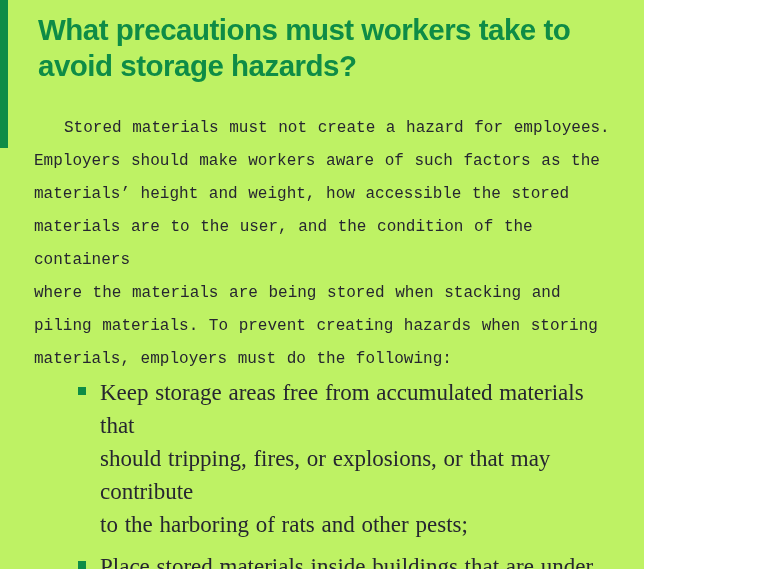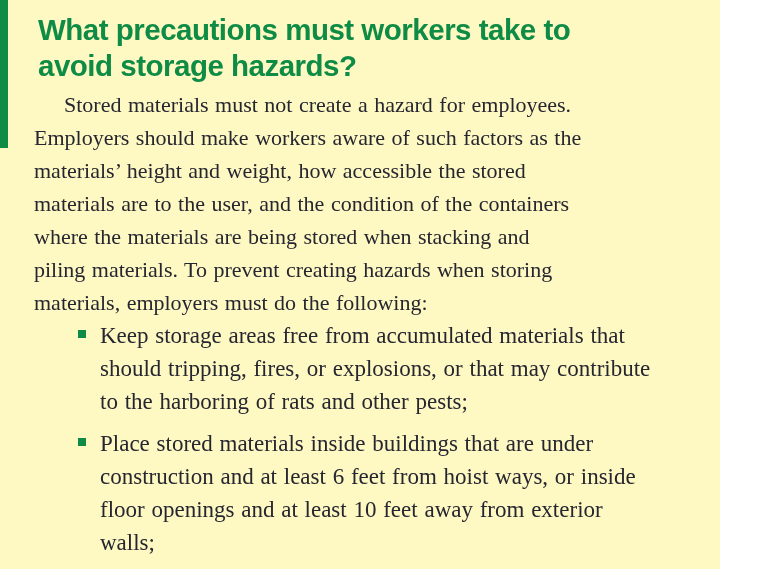--- a/index.html
+++ b/index.html
@@ -2,24 +2,24 @@
 <html style="--accent: #0e8c46; --ink: #262630;"><head>
 <meta charset="utf-8">
 <style>
   html, body {
     margin: 0;
     padding: 0;
     background: #ffffff;
   }
   .page {
     position: relative;
-    width: 720px;
+    width: 644px;
     height: 569px;
     overflow: hidden;
-    background: #fef9c3;
+    background: #bef264;
     color: var(--ink, #262630);
   }
   .accent-bar {
     position: absolute;
     left: 0;
     top: 0;
     width: 8px;
     height: 148px;
     background: var(--accent, #0e8c46);
   }
@@ -30,23 +30,23 @@
     margin: 0 0 0 4px;
     font-family: "Liberation Sans", "DejaVu Sans", sans-serif;
     font-weight: 700;
     font-size: 29.5px;
     line-height: 36px;
     letter-spacing: -0.5px;
     color: var(--accent, #0e8c46);
     white-space: pre-line;
   }
   .body-para {
-    margin: 4px 0 0 0;
-    font-family: Liberation Serif, serif;
-    font-size: 22px;
+    margin: 28px 0 0 0;
+    font-family: Liberation Mono, monospace;
+    font-size: 16px;
     line-height: 33px;
     word-spacing: 1px;
     white-space: pre-line;
     text-indent: 30px;
   }
   .bullet-list {
     list-style: none;
     margin: 0;
     padding: 0 0 0 44px;
   }

